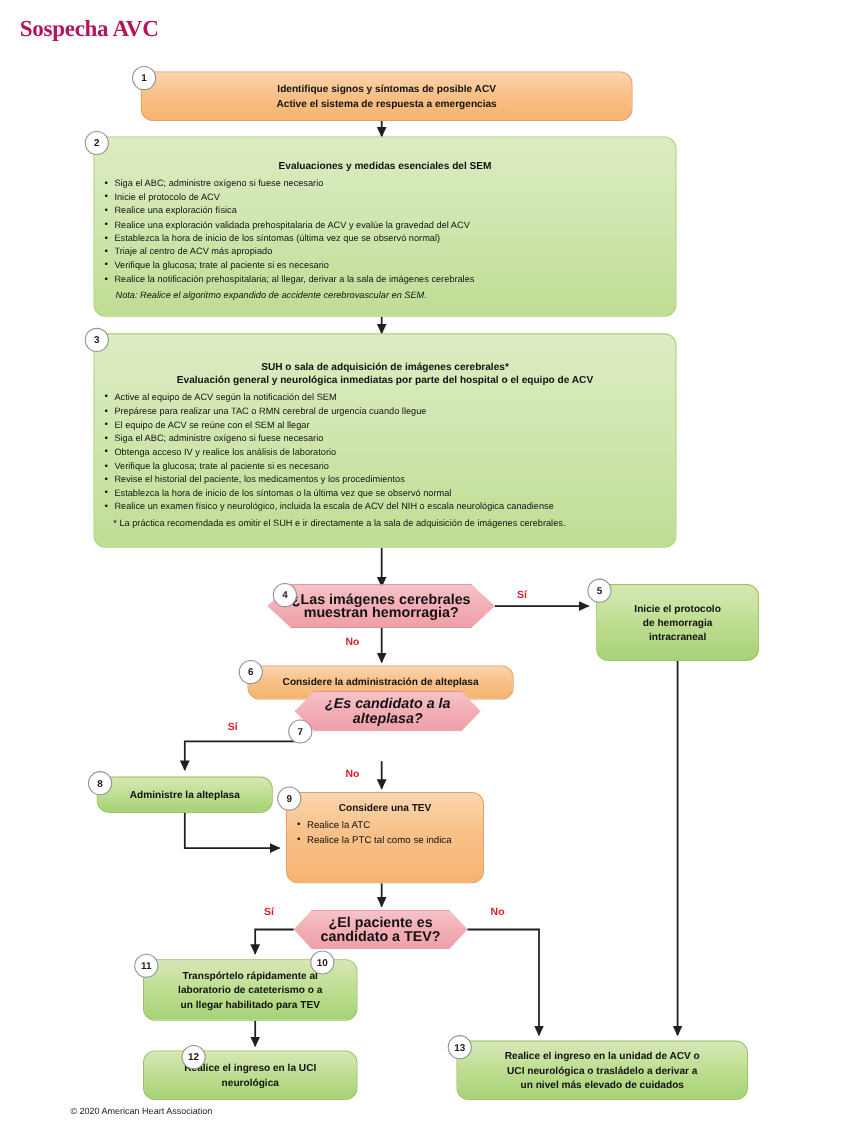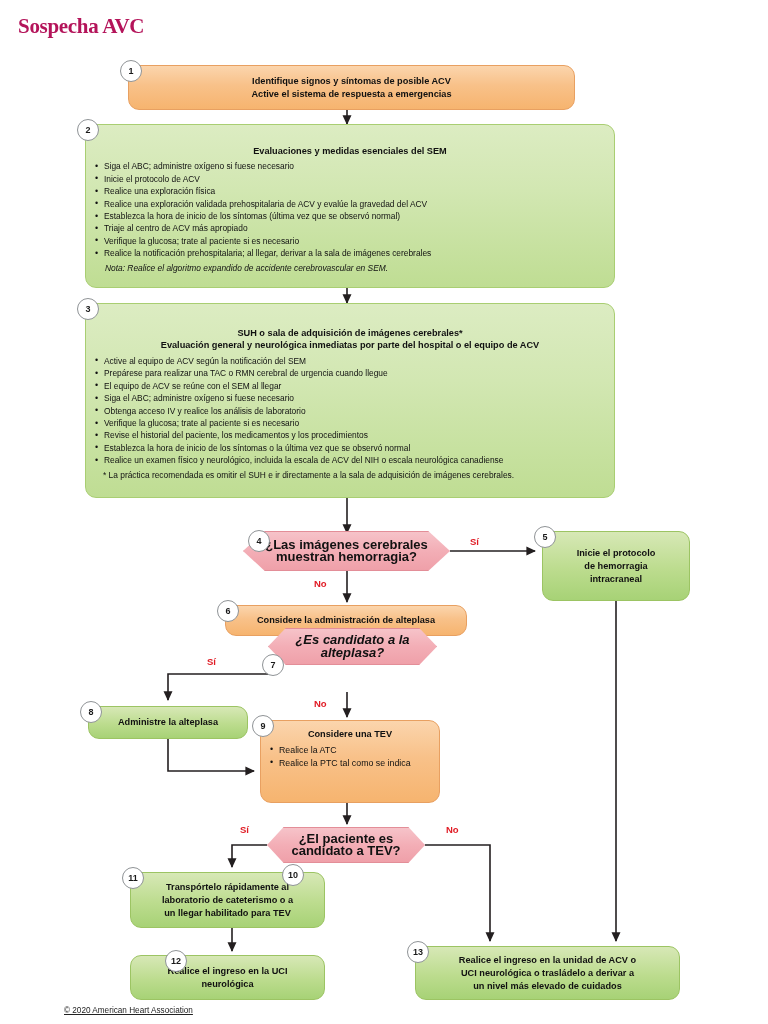--- a/index.html
+++ b/index.html
@@ -151,21 +151,20 @@
     white-space: nowrap;
   }
 
   .copyright {
     position: absolute;
     left: 64px;
     top: 1006px;
     font-size: 8.2px;
     color: #222222;
     white-space: nowrap;
-    text-decoration: underline;
   }
 </style>
 </head>
 <body>
 
 <div id="page">
 
   <div class="title">Sospecha AVC</div>
 
   <svg id="svg-layer" viewBox="0 0 768 1024">

